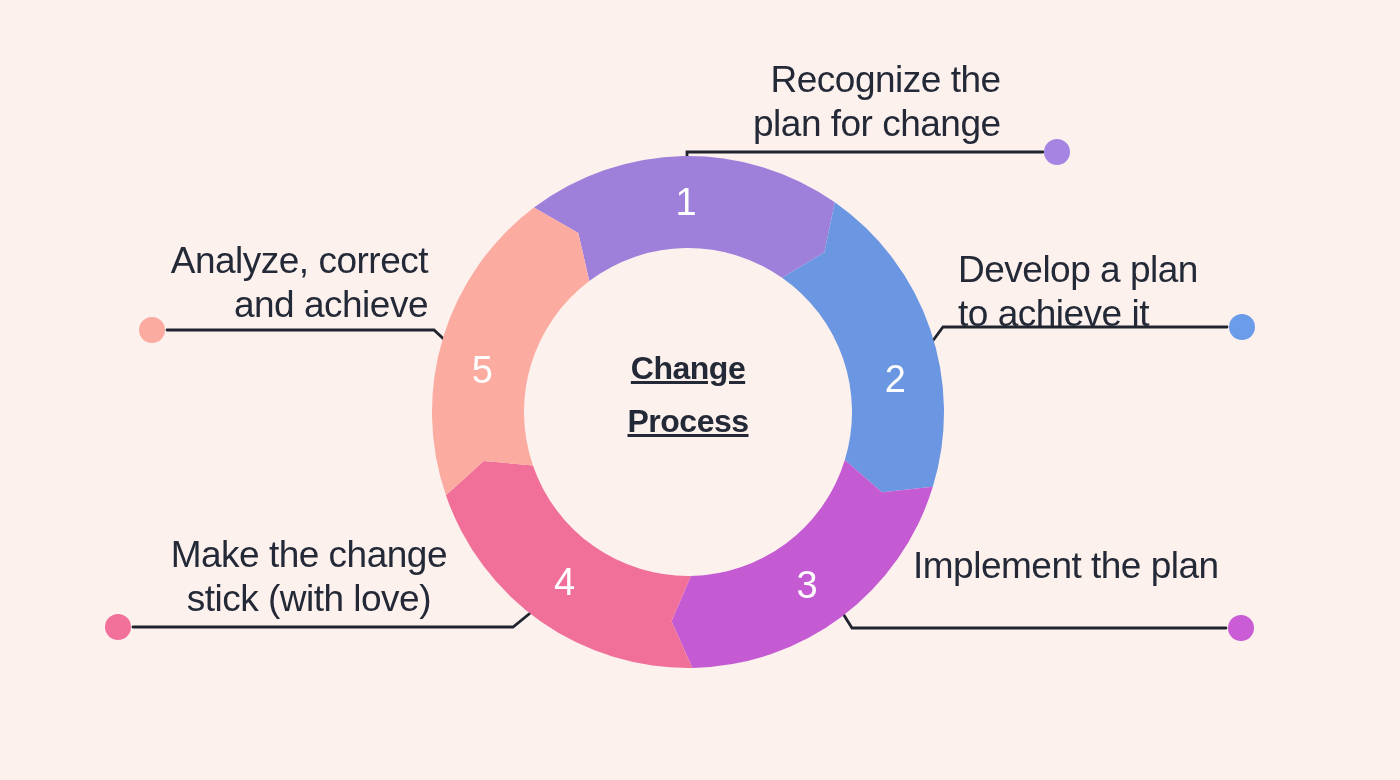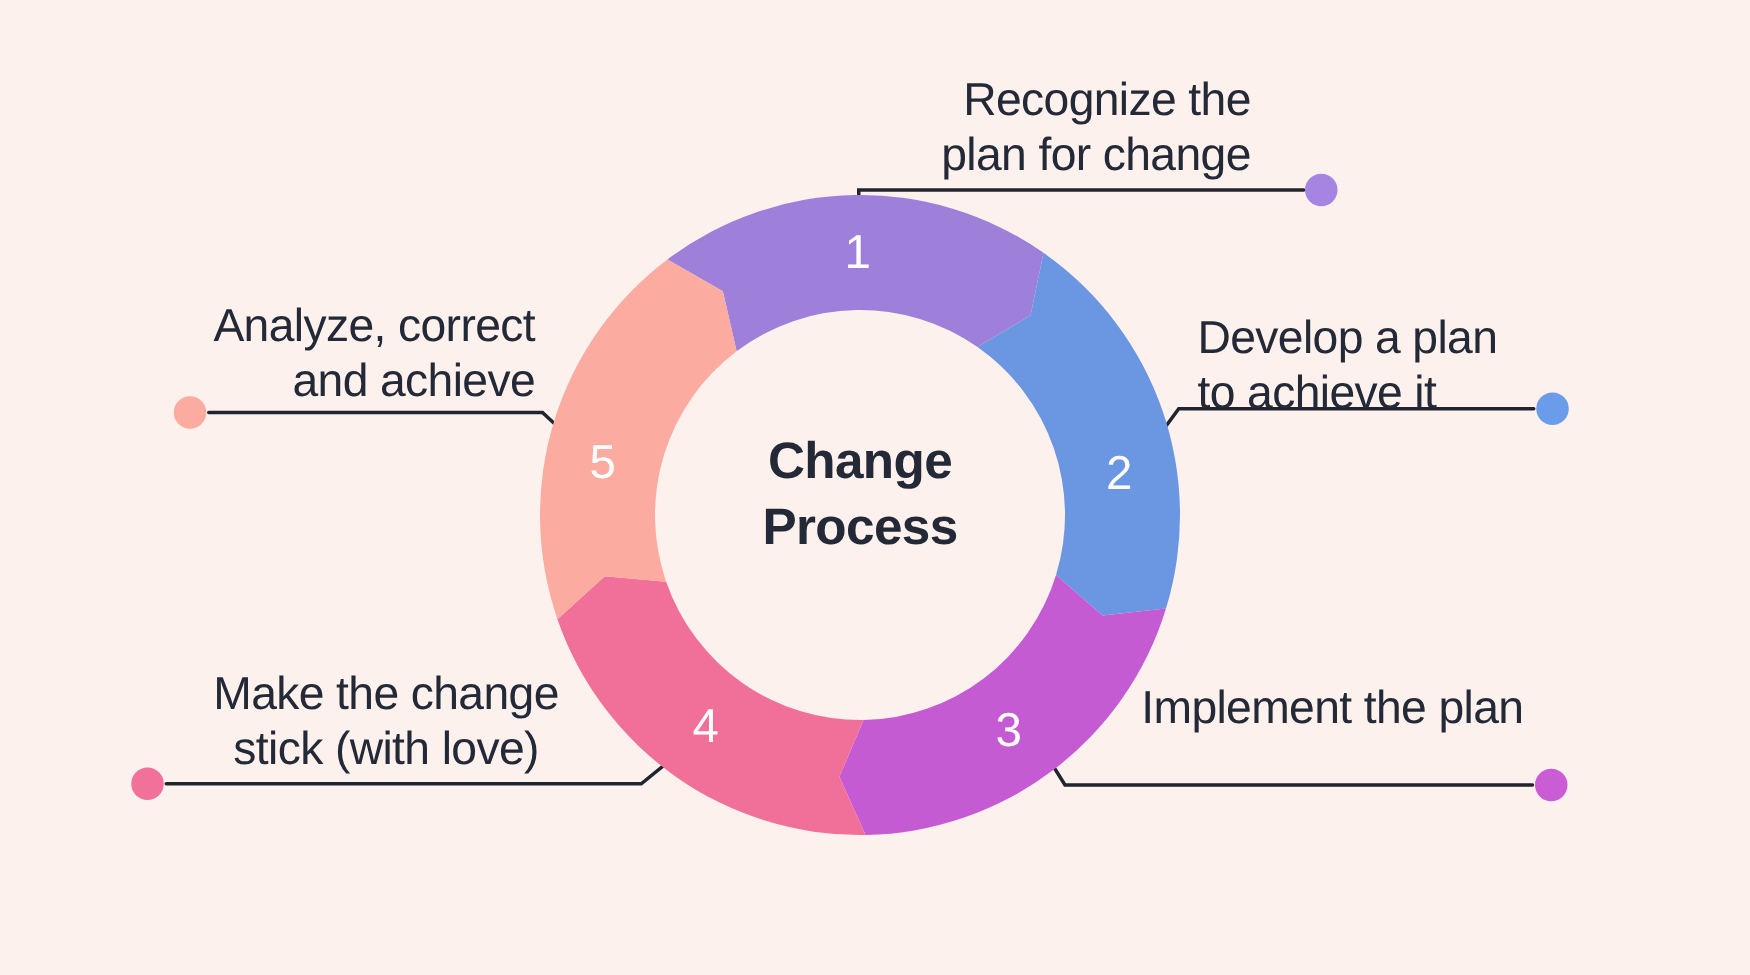--- a/index.html
+++ b/index.html
@@ -18,25 +18,26 @@
     position: absolute;
     left: 0;
     top: 0;
   }
   #center-title {
     position: absolute;
     left: 468px;
     top: 342px;
     width: 440px;
     text-align: center;
-    font-size: 41px;
+    font-size: 32px;
     font-weight: 700;
     line-height: 53px;
     color: var(--ink, #1e2330);
     letter-spacing: -0.5px;
+    text-decoration: underline;
   }
   .callout {
     position: absolute;
     font-size: 37px;
     line-height: 44px;
     color: var(--ink, #232936);
     letter-spacing: -0.5px;
     white-space: nowrap;
   }
   #callout-1 { left: 753px;  top: 58px;  text-align: right; }

